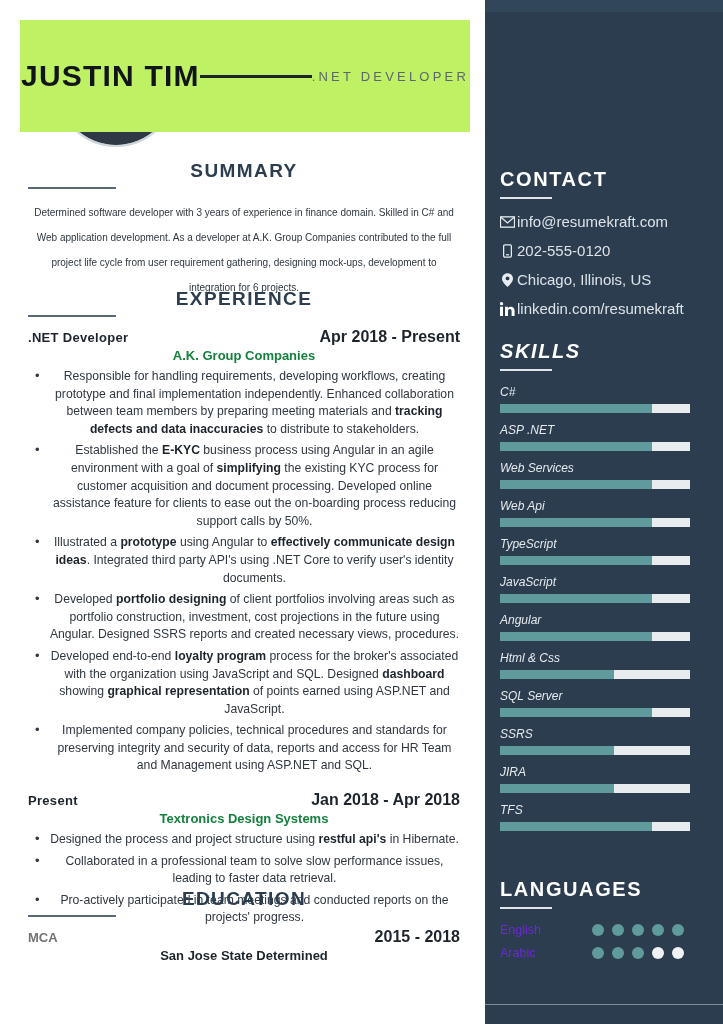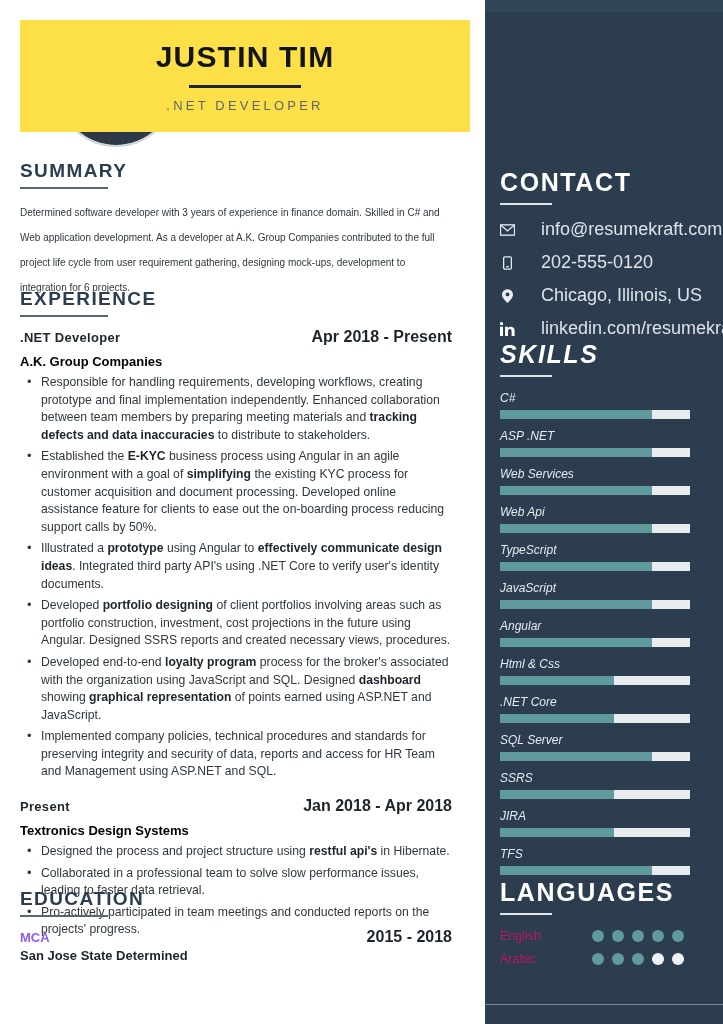--- a/index.html
+++ b/index.html
@@ -26,92 +26,92 @@
   }
   .photo-wrap {
     position: absolute; left: 56px; top: 27px;
     width: 120px; height: 120px; border-radius: 50%;
     border: 2px solid #cfd6dc; overflow: hidden; background: #c9cfd3;
   }
   .photo-svg { display: block; width: 116px; height: 116px; }
 
   .side-sec { position: absolute; left: 500px; width: 210px; }
   .side-h {
-    color: #ffffff; font-size: 25px; font-weight: bold;
+    color: #ffffff; font-size: 20px; font-weight: bold;
     letter-spacing: 1.6px; margin-bottom: 6px;
   }
   .side-rule { width: 52px; height: 2px; background: #dfe4e8; margin-bottom: 14px; }
 
   .contact-row {
-    display: flex; align-items: center; gap: 26px;
-    margin-bottom: 12px; color: #dde3e8; font-size: 18px; text-align: right;
+    display: flex; align-items: center; gap: 2px;
+    margin-bottom: 12px; color: #dde3e8; font-size: 15px; text-align: right;
   }
   .contact-row .ic {
     width: 15px; height: 15px; display: flex;
     align-items: center; justify-content: center; flex: 0 0 15px;
   }
   .contact-row .ic svg { display: block; }
 
   .skill { margin-bottom: 10px; }
   .skill-name { color: #e6eaee; font-size: 12px; margin-bottom: 5px; }
   .skill-track {
     position: relative; width: 190px; height: 9px;
     background: #e8ecef;
   }
   .skill-fill { position: absolute; left: 0; top: 0; height: 9px; background: #5f9a9c; }
 
   .lang-row {
     display: flex; align-items: center; margin-bottom: 9px;
-    color: #be185d; font-size: 12.5px;
+    color: #6d28d9; font-size: 12.5px;
   }
   .lang-name { width: 92px; }
   .dots { display: flex; gap: 8px; }
   .dot { width: 12px; height: 12px; border-radius: 50%; background: #5f9a9c; }
   .dot.off { background: #f0f3f5; }
 
   
   .namecard {
     position: absolute; left: 20px; top: 20px; width: 450px; height: 112px;
-    background: #fde047; display: flex; flex-direction: column;
+    background: #bef264; display: flex; flex-direction: row;
     align-items: center; justify-content: center;
   }
   .name {
     font-size: 30px; font-weight: bold; color: #111418;
     letter-spacing: 1.2px;
   }
   .name-rule { width: 112px; height: 3px; background: #1d242c; margin: 11px 0 10px; }
   .role { font-size: 13px; color: #5d6670; letter-spacing: 3.2px; }
 
-  .main-sec { position: absolute; left: 20px; width: 432px; }
+  .main-sec { position: absolute; left: 28px; width: 432px; text-align: center; }
   .main-h {
     font-size: 19px; font-weight: bold; color: #2b3d4f;
     letter-spacing: 1.4px; margin-bottom: 5px;
   }
   .main-rule { width: 88px; height: 2px; background: #5a6773; margin-bottom: 11px; }
   .para { font-size: 10px; line-height: 25px; color: #2f3740; }
 
   .job-head {
     display: flex; justify-content: space-between; align-items: baseline;
   }
   .job-title { font-size: 13px; font-weight: bold; color: #1d242c; letter-spacing: .3px; }
   .job-date { font-size: 16px; font-weight: bold; color: #1d242c; }
-  .job-org { font-size: 13px; font-weight: bold; color: #000000; margin-top: 8px; }
+  .job-org { font-size: 13px; font-weight: bold; color: #15803d; margin-top: 2px; }
 
   ul.bullets { list-style: none; margin: 5px 0 0 0; padding: 0; }
   ul.bullets li {
     position: relative; padding-left: 21px; margin-bottom: 4px;
     font-size: 12.2px; line-height: 17.6px; color: #2f3740;
   }
   ul.bullets li::before {
     content: "\2022"; position: absolute; left: 7px; top: -1px;
     color: #2f3740; font-size: 13px;
   }
   ul.bullets li b { font-weight: bold; color: #1d242c; }
 
-  .edu-degree { font-size: 13px; font-weight: bold; color: #8b5cf6; }
+  .edu-degree { font-size: 13px; font-weight: bold; color: #737373; }
   .edu-school { font-size: 13px; font-weight: bold; color: #1d242c; margin-top: 2px; }
   .edu-gpa { font-size: 12.2px; color: #2f3740; margin-top: 3px; }
 </style>
 </head>
 <body>
 
 <div class="page">
 
   <div class="sidebar">
     <div class="sidebar-topband"></div>
@@ -246,26 +246,20 @@
             <div class="skill-fill" style="width: 80%;"></div>
           </div>
         </div>
         <div class="skill">
           <div class="skill-name">Html &amp; Css</div>
           <div class="skill-track">
             <div class="skill-fill" style="width: 60%;"></div>
           </div>
         </div>
         <div class="skill">
-          <div class="skill-name">.NET Core</div>
-          <div class="skill-track">
-            <div class="skill-fill" style="width: 60%;"></div>
-          </div>
-        </div>
-        <div class="skill">
           <div class="skill-name">SQL Server</div>
           <div class="skill-track">
             <div class="skill-fill" style="width: 80%;"></div>
           </div>
         </div>
         <div class="skill">
           <div class="skill-name">SSRS</div>
           <div class="skill-track">
             <div class="skill-fill" style="width: 60%;"></div>
           </div>

